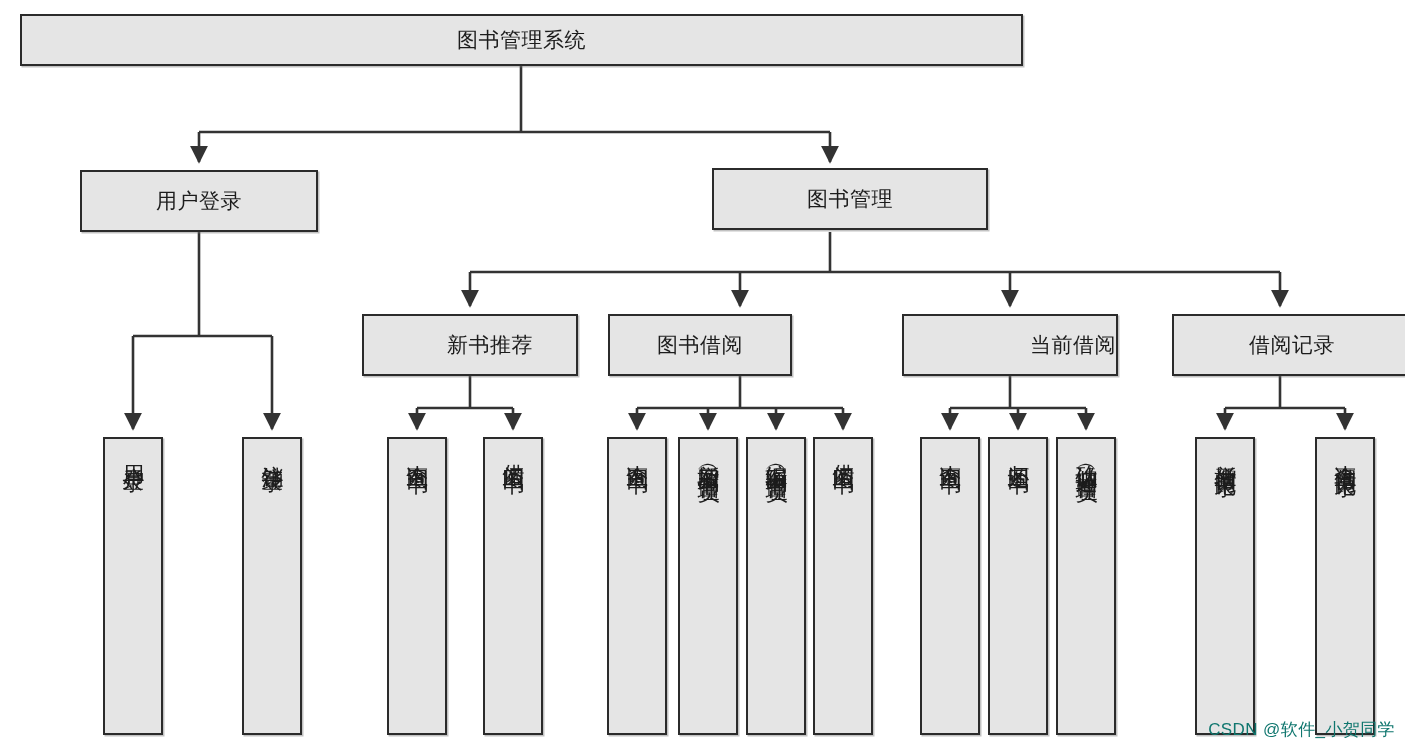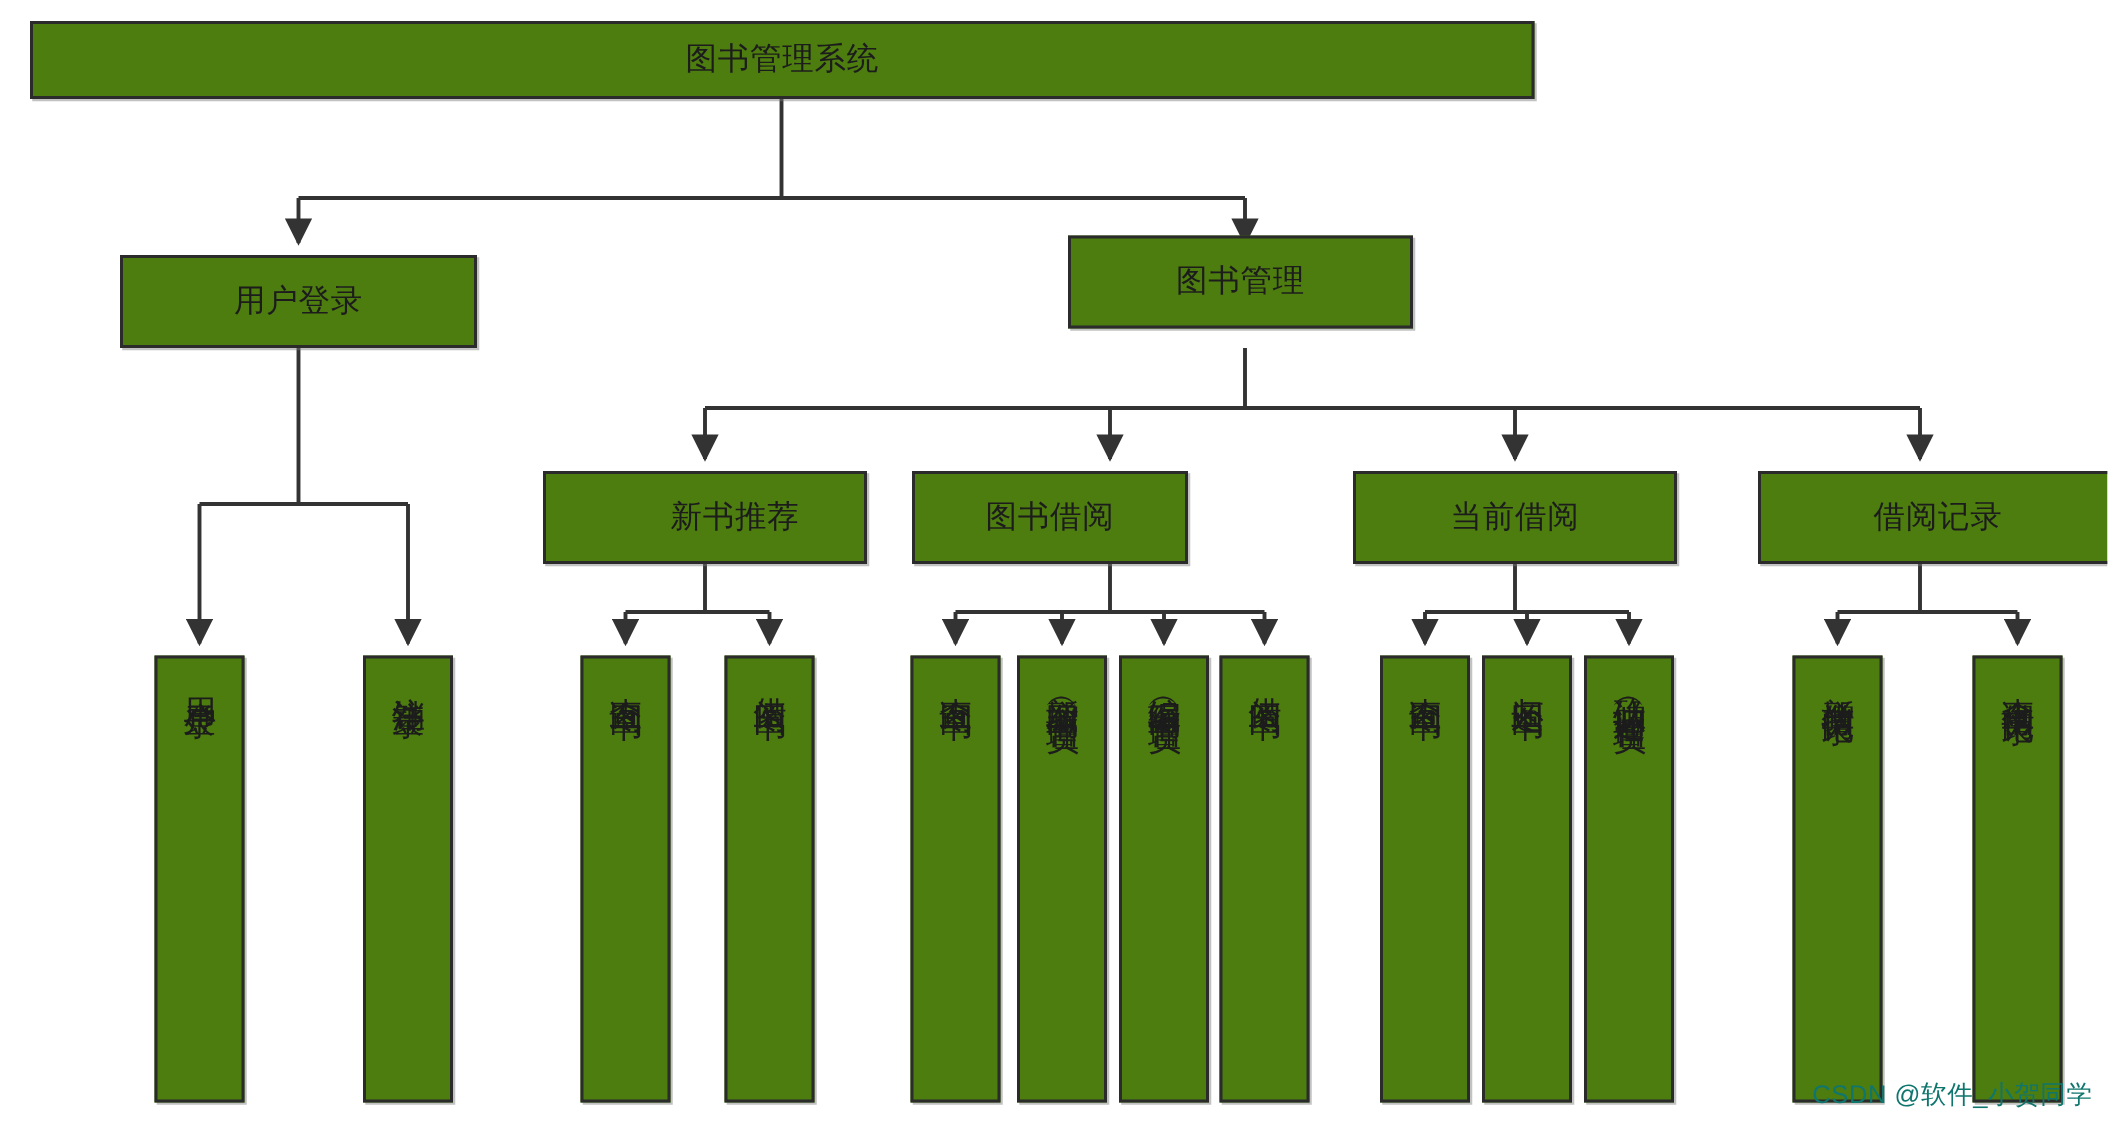--- a/index.html
+++ b/index.html
@@ -20,21 +20,21 @@
   svg.wires {
     position: absolute;
     left: 0;
     top: 0;
     width: 1405px;
     height: 747px;
   }
   .node {
     position: absolute;
     box-sizing: border-box;
-    background: #4d7c0f;
+    background: #e5e5e5;
     border: 2px solid #2b2b2b;
     box-shadow: 1.5px 1.5px 0 rgba(120,120,120,0.45);
     display: flex;
     align-items: center;
     justify-content: center;
     color: #1c1c1c;
     z-index: 2;
   }
   .node .label {
     font-size: 21px;
@@ -125,31 +125,31 @@
     </g>
   </svg>
 
   <div class="node horizontal" style="left: 20px; top: 14px; width: 1003px; height: 52px;">
     <span class="label">图书管理系统</span>
   </div>
 
   <div class="node horizontal" style="left: 80px; top: 170px; width: 238px; height: 62px;">
     <span class="label">用户登录</span>
   </div>
-  <div class="node horizontal" style="left: 712px; top: 157px; width: 230px; height: 62px;">
+  <div class="node horizontal" style="left: 712px; top: 168px; width: 276px; height: 62px;">
     <span class="label">图书管理</span>
   </div>
 
   <div class="node horizontal" style="left: 362px; top: 314px; width: 216px; height: 62px; padding-left: 40px;">
     <span class="label">新书推荐</span>
   </div>
   <div class="node horizontal" style="left: 608px; top: 314px; width: 184px; height: 62px;">
     <span class="label">图书借阅</span>
   </div>
-  <div class="node horizontal" style="left: 902px; top: 314px; width: 216px; height: 62px;">
+  <div class="node horizontal" style="left: 902px; top: 314px; width: 216px; height: 62px; justify-content: flex-end;">
     <span class="label">当前借阅</span>
   </div>
   <div class="node horizontal" style="left: 1172px; top: 314px; width: 240px; height: 62px;">
     <span class="label">借阅记录</span>
   </div>
 
   <div class="node vertical" style="left: 103px; top: 437px; width: 60px; height: 298px;">
     <span class="label">用户登录</span>
   </div>
   <div class="node vertical" style="left: 242px; top: 437px; width: 60px; height: 298px;">

